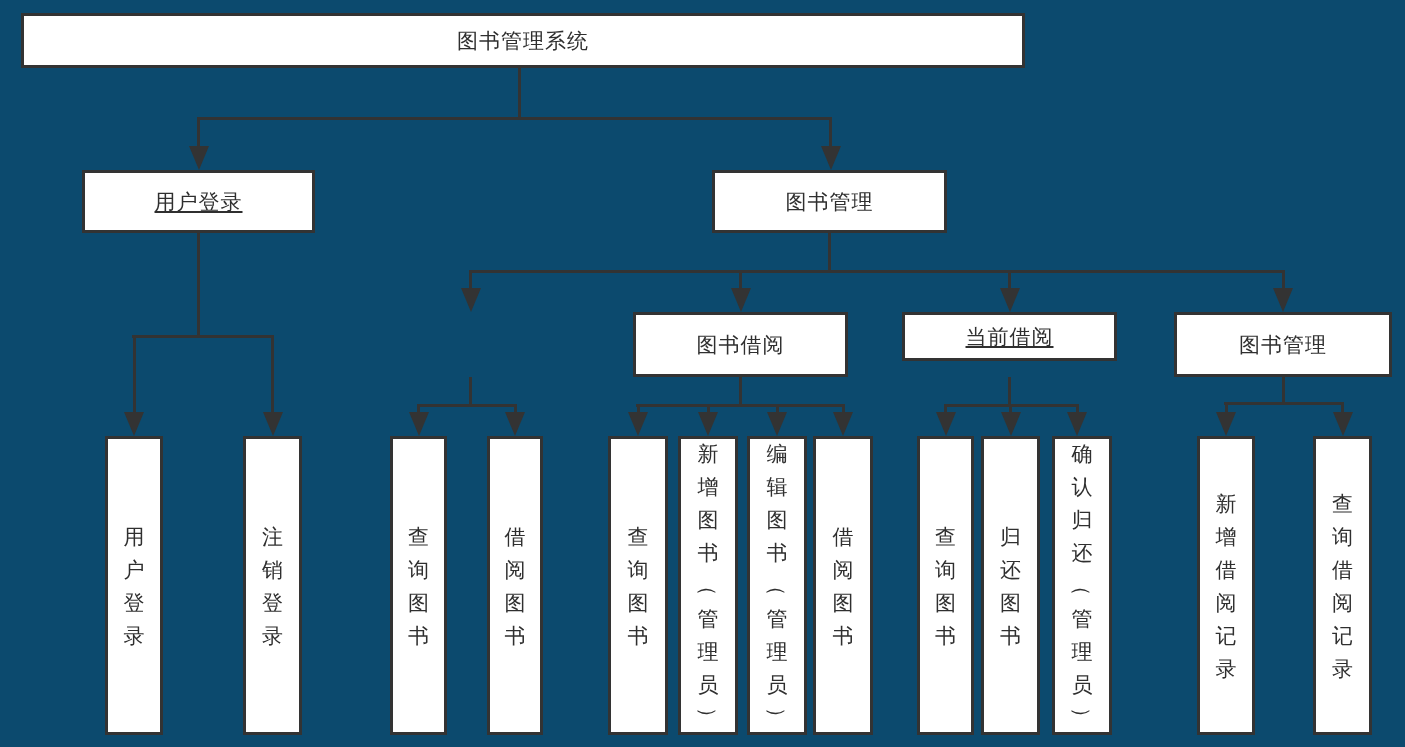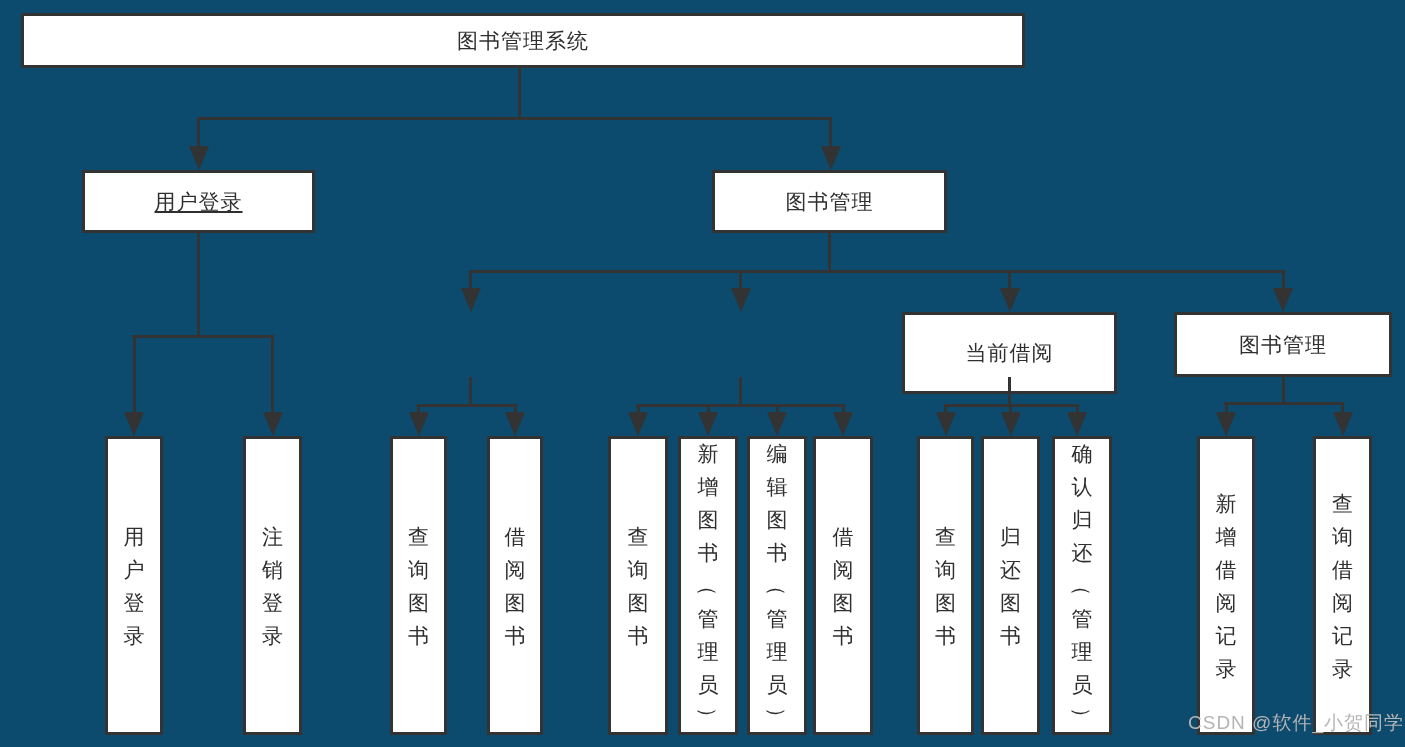--- a/index.html
+++ b/index.html
@@ -61,21 +61,24 @@
   <div class="hline" style="left:469px;top:270px;width:816px;"></div>
   <div class="vline" style="left:469px;top:270px;height:20px;"></div>
   <div class="arrow" style="left:461px;top:288px;"></div>
   <div class="vline" style="left:739px;top:270px;height:20px;"></div>
   <div class="arrow" style="left:731px;top:288px;"></div>
   <div class="vline" style="left:1008px;top:270px;height:20px;"></div>
   <div class="arrow" style="left:1000px;top:288px;"></div>
   <div class="vline" style="left:1282px;top:270px;height:20px;"></div>
   <div class="arrow" style="left:1273px;top:288px;"></div>
 
-  <div class="box" style="left:902px;top:312px;width:215px;height:82px;">
+  <div class="box" style="left:633px;top:312px;width:215px;height:65px;">
+    <span class="hlabel">图书借阅</span>
+  </div>
+  <div class="box" style="left:902px;top:312px;width:215px;height:49px;text-decoration:underline;">
     <span class="hlabel">当前借阅</span>
   </div>
   <div class="box" style="left:1174px;top:312px;width:218px;height:65px;">
     <span class="hlabel">图书管理</span>
   </div>
 
   <div class="vline" style="left:469px;top:377px;height:30px;"></div>
   <div class="hline" style="left:417px;top:404px;width:100px;"></div>
   <div class="vline" style="left:417px;top:404px;height:10px;"></div>
   <div class="arrow" style="left:409px;top:412px;"></div>
@@ -230,15 +233,14 @@
     <div class="vtext">
         <span class="vch">查</span>
         <span class="vch">询</span>
         <span class="vch">借</span>
         <span class="vch">阅</span>
         <span class="vch">记</span>
         <span class="vch">录</span>
       </div>
   </div>
 
-  <div id="watermark">CSDN @软件_小贺同学</div>
 
 </div>
 
 </body></html>

